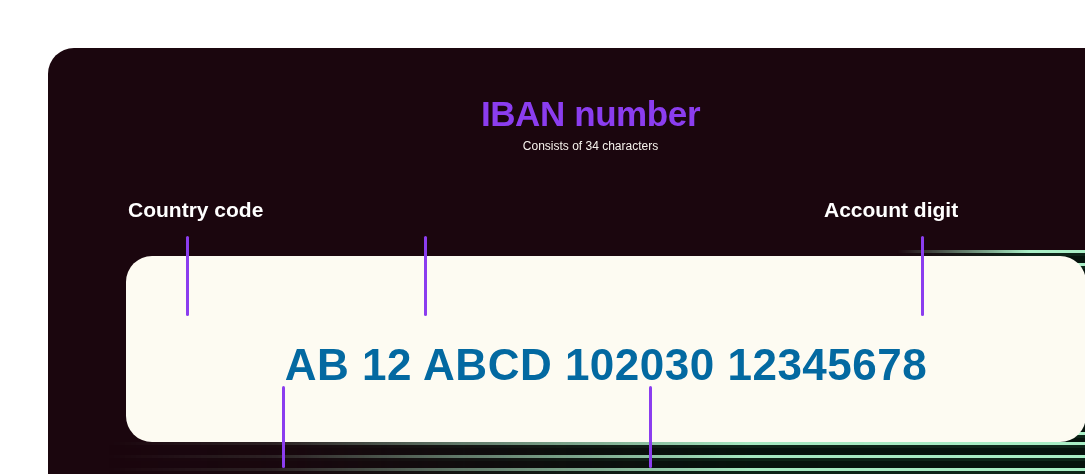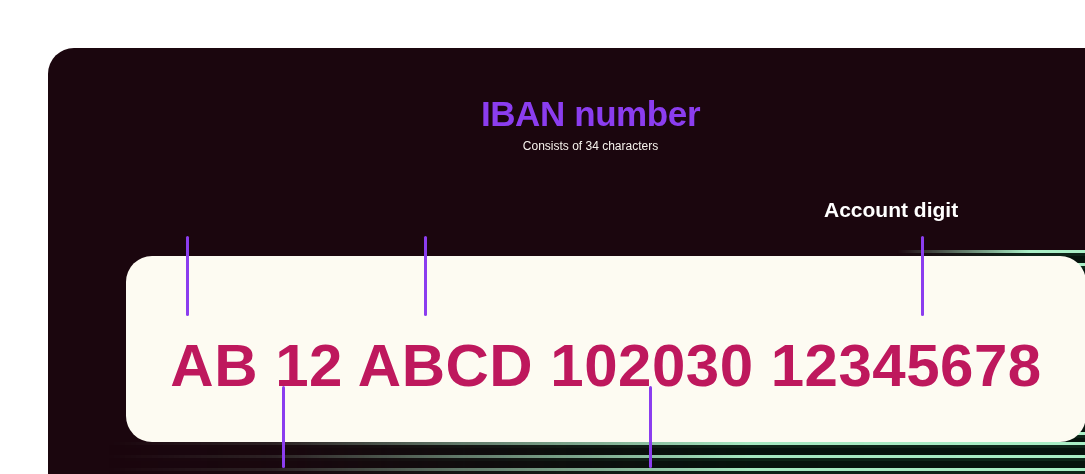--- a/index.html
+++ b/index.html
@@ -68,23 +68,23 @@
     width:960px; height:186px;
     background:#FDFBF2;
     border-radius:26px;
     z-index:3;
   }
   #iban {
     position:absolute;
     left:0; right:0; top:50%;
     transform:translateY(-50%);
     text-align:center;
-    font-size:60px; font-weight:bold;
+    font-size:44px; font-weight:bold;
     letter-spacing:0.5px;
-    color:#be185d;
+    color:#0369a1;
     white-space:nowrap;
   }
 
   
   .label {
     position:absolute;
     font-size:21px; font-weight:bold;
     color:#FFFFFF;
     white-space:nowrap;
     z-index:5;
@@ -121,20 +121,21 @@
   <div class="stripes" id="stripes-right"></div>
   <div class="stripes" id="stripes-bottom"></div>
 
   <div id="title">IBAN number</div>
   <div id="subtitle">Consists of 34 characters</div>
 
   <div id="card">
     <div id="iban">AB 12 ABCD 102030 12345678</div>
   </div>
 
+  <div class="label" id="label-country">Country code</div>
   <div class="leader" id="leader-country"></div>
 
   <div class="leader" id="leader-bank"></div>
 
   <div class="label" id="label-account">Account digit</div>
   <div class="leader" id="leader-account"></div>
 
   <div class="leader" id="leader-check"></div>
 
   <div class="leader" id="leader-branch"></div>

